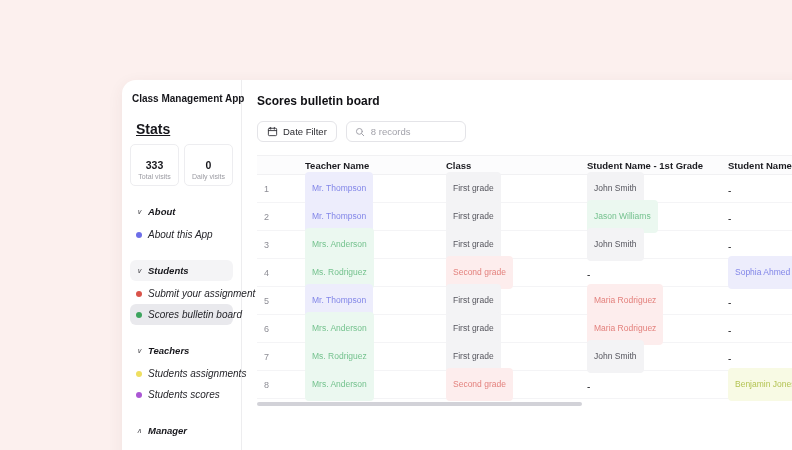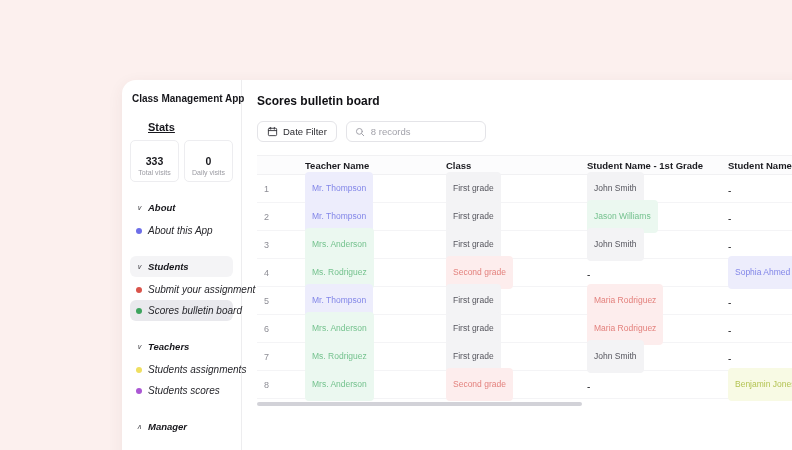--- a/index.html
+++ b/index.html
@@ -11,21 +11,21 @@
   }
   .card {
     position: absolute; left: 122px; top: 80px; width: 700px; height: 400px;
     background: #ffffff; border-radius: 14px;
     box-shadow: 0 4px 16px rgba(90,60,60,.07);
     display: flex; overflow: hidden;
   }
   
   .sidebar { width: 120px; flex: 0 0 120px; border-right: 1px solid #ededef; padding: 13px 8px 8px; }
   .app-title { font-size: 10px; font-weight: bold; color: #17171c; padding: 0 2px; white-space: nowrap; }
-  .stats-heading { font-size: 11px; font-weight: bold; color: #17171c; margin: 17px 16px 7px; padding: 0 2px; text-decoration: underline; }
+  .stats-heading { font-size: 14px; font-weight: bold; color: #17171c; margin: 17px 4px 7px; padding: 0 2px; text-decoration: underline; }
   .stats-row { display: flex; gap: 5px; }
   .stat-box { flex: 1; border: 1px solid #ededf0; border-radius: 5px; padding: 14px 2px 5px; text-align: center; background: #fff; }
   .stat-value { font-size: 10.5px; font-weight: bold; color: #17171c; }
   .stat-label { font-size: 7px; color: #9b9ba2; margin-top: 2px; white-space: nowrap; }
   .section { margin-top: 15px; }
   .section-header { display: flex; align-items: center; gap: 5px; padding: 5px 5px; border-radius: 6px; cursor: pointer; font-style: italic; }
   .section-header.hl { background: #f4f4f6; }
   .chevron { font-size: 7px; color: #44444a; width: 8px; text-align: center; line-height: 1; }
   .section-label { font-size: 9.5px; font-weight: bold; color: #17171c; }
   .section-items { margin-top: 2px; }
@@ -38,21 +38,21 @@
   .page-title { font-size: 12px; font-weight: bold; color: #101014; }
   .toolbar { display: flex; align-items: center; gap: 9px; margin-top: 13px; }
   .btn {
     display: inline-flex; align-items: center; gap: 5px;
     border: 1px solid #e4e4e8; border-radius: 6px; background: #fff;
     padding: 4px 9px; font-size: 9.5px; color: #2b2b30; cursor: pointer;
     font-family: "Liberation Sans", sans-serif;
   }
   .search {
     display: flex; align-items: center; gap: 6px;
-    border: 1px solid #e4e4e8; border-radius: 6px; width: 140px;
+    border: 1px solid #e4e4e8; border-radius: 6px; width: 120px;
     padding: 4px 8px; background: #fff; cursor: text;
   }
   .search-text { font-size: 9.5px; color: #a2a2aa; }
   
   .table-wrap { margin-top: 13px; }
   .trow { display: flex; align-items: center; width: 661px; }
   .thead { height: 20px; background: #fcfcfd; border-top: 1px solid #f1f1f3; border-bottom: 1px solid #f1f1f3; }
   .th { font-size: 9.5px; font-weight: bold; color: #1b1b20; white-space: nowrap; }
   .tbody-row { height: 28px; border-bottom: 1px solid #f4f4f6; }
   .col-num { width: 48px; padding-left: 7px; flex: 0 0 48px; }

